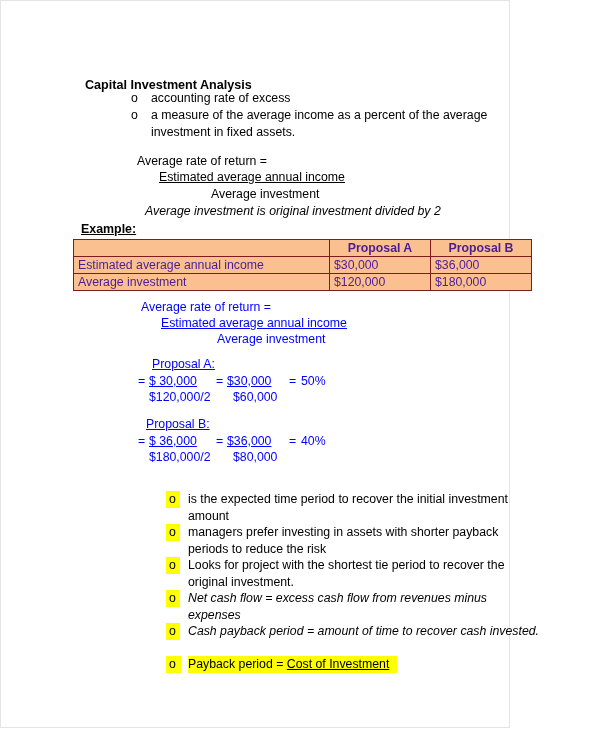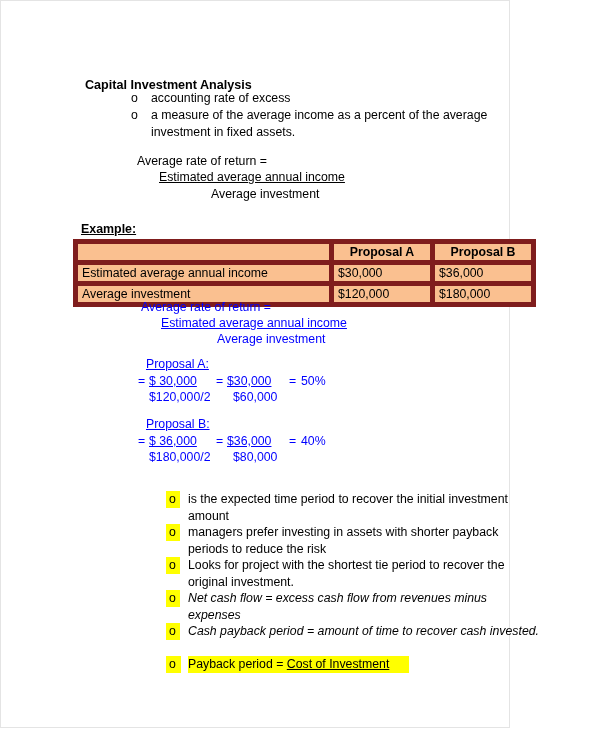--- a/index.html
+++ b/index.html
@@ -81,29 +81,29 @@
   
   #data-table {
     position: absolute;
     left: 72px; top: 238px;
     width: 458px;
     border-collapse: collapse;
     table-layout: fixed;
     background: #fac090;
   }
   #data-table td, #data-table th {
-    border: 5px solid #7f1d1d;
+    border: 1px solid #7f1d1d;
     background: #fac090;
     font-size: 12.3px;
     font-family: "Liberation Sans", sans-serif;
     padding: 1px 4px;
     height: 16px;
     text-align: left;
     font-weight: normal;
-    color: #000000;
+    color: #4c1d95;
     box-sizing: border-box;
     overflow: hidden;
     white-space: nowrap;
   }
   #data-table th.hdr {
     font-weight: bold;
     text-align: center;
   }
   #data-table .c0 { width: 256px; }
   #data-table .c1 { width: 101px; }
@@ -130,21 +130,21 @@
     margin-left: 22px;
     width: 352px;
     white-space: normal;
   }
   .hbul.full .hmark { padding-right: 5px; }
   .hbul.full .htxt {
     background: #ffff00;
     display: inline-block;
     width: auto;
     white-space: nowrap;
-    padding-right: 20px;
+    padding-right: 8px;
   }
 </style>
 </head>
 <body>
 
 <div class="page">
   <div class="doc">
 
     <div class="t" id="title">Capital Investment Analysis</div>
 
@@ -154,20 +154,21 @@
     </div>
 
     <div class="bul" style="left:130px; top:106px; width:402px;">
       <span class="mark">o</span>
       <span class="txt">a measure of the average income as a percent of the average investment in fixed assets.</span>
     </div>
 
     <div class="fml" style="left:136px; top:152px;">Average rate of return =</div>
     <div class="fml und" style="left:158px; top:168px;">Estimated average annual income</div>
     <div class="fml" style="left:210px; top:185px;">Average investment</div>
+    <div class="fml ital" style="left:144px; top:202px;">Average investment is original investment divided by 2</div>
 
     <div class="t" id="example-label">Example:</div>
 
     <table id="data-table">
       <tbody>
           <tr>
         <th class="c0"></th>
         <th class="c1 hdr">Proposal A</th>
         <th class="c2 hdr">Proposal B</th>
       </tr>
@@ -181,21 +182,21 @@
         <td class="c1">$120,000</td>
         <td class="c2">$180,000</td>
       </tr>
     </tbody>
       </table>
 
     <div class="fml blue" style="left:140px; top:298px;">Average rate of return =</div>
     <div class="fml blue und" style="left:160px; top:314px;">Estimated average annual income</div>
     <div class="fml blue" style="left:216px; top:330px;">Average investment</div>
 
-    <div class="fml blue und" style="left:145px; top:355px;">Proposal A:</div>
+    <div class="fml blue und" style="left:151px; top:355px;">Proposal A:</div>
     <div class="fml blue" style="left:137px; top:372px;">=</div>
     <div class="fml blue frac-top" style="left:148px; top:372px;">$      30,000</div>
     <div class="fml blue" style="left:148px; top:388px;">$120,000/2</div>
     <div class="fml blue" style="left:215px; top:372px;">=</div>
     <div class="fml blue frac-top" style="left:226px; top:372px;">$30,000</div>
     <div class="fml blue" style="left:232px; top:388px;">$60,000</div>
     <div class="fml blue" style="left:288px; top:372px;">=</div>
     <div class="fml blue" style="left:300px; top:372px;">50%</div>
 
     <div class="fml blue und" style="left:145px; top:415px;">Proposal B:</div>

